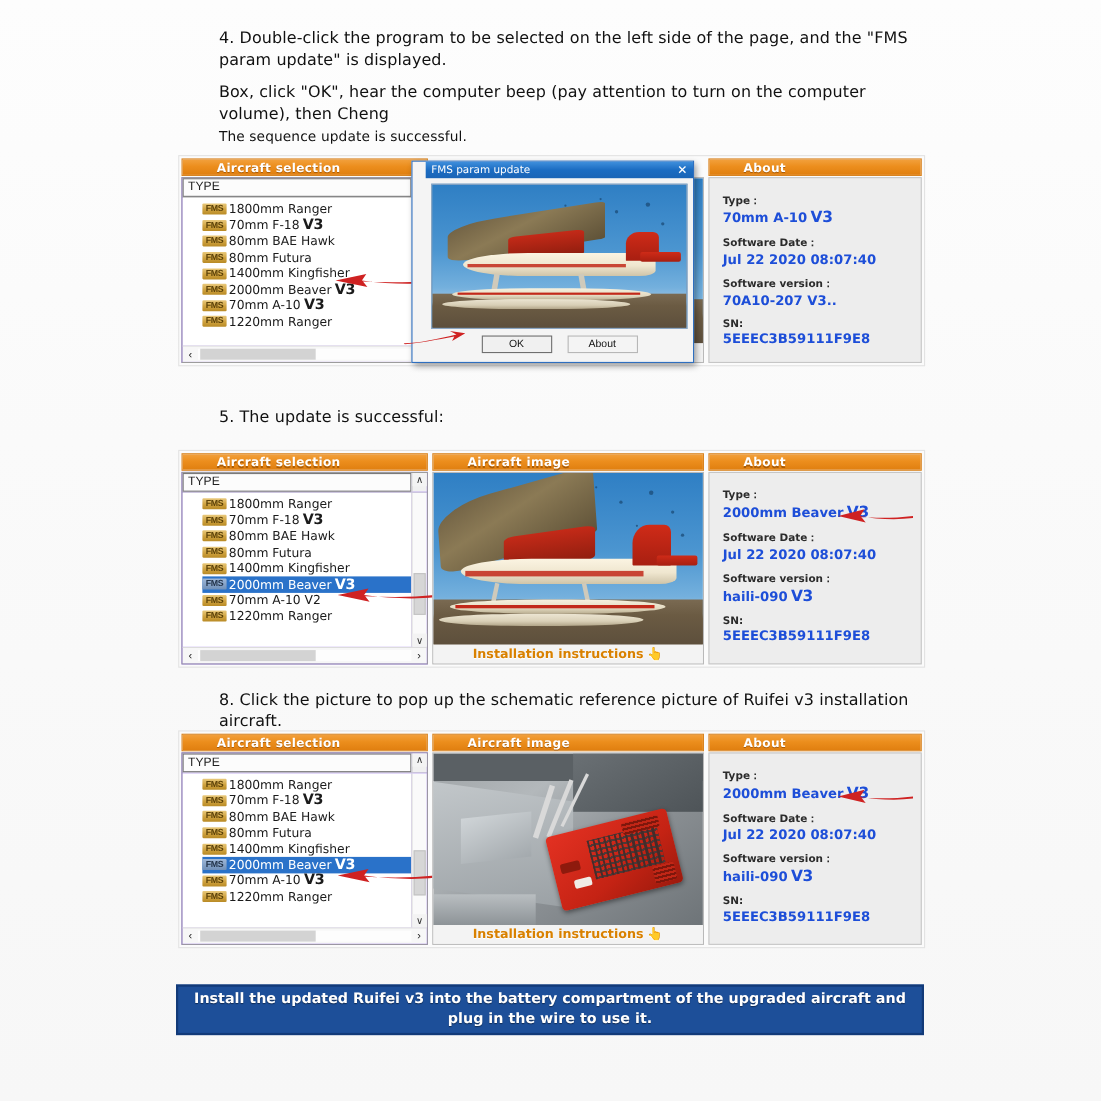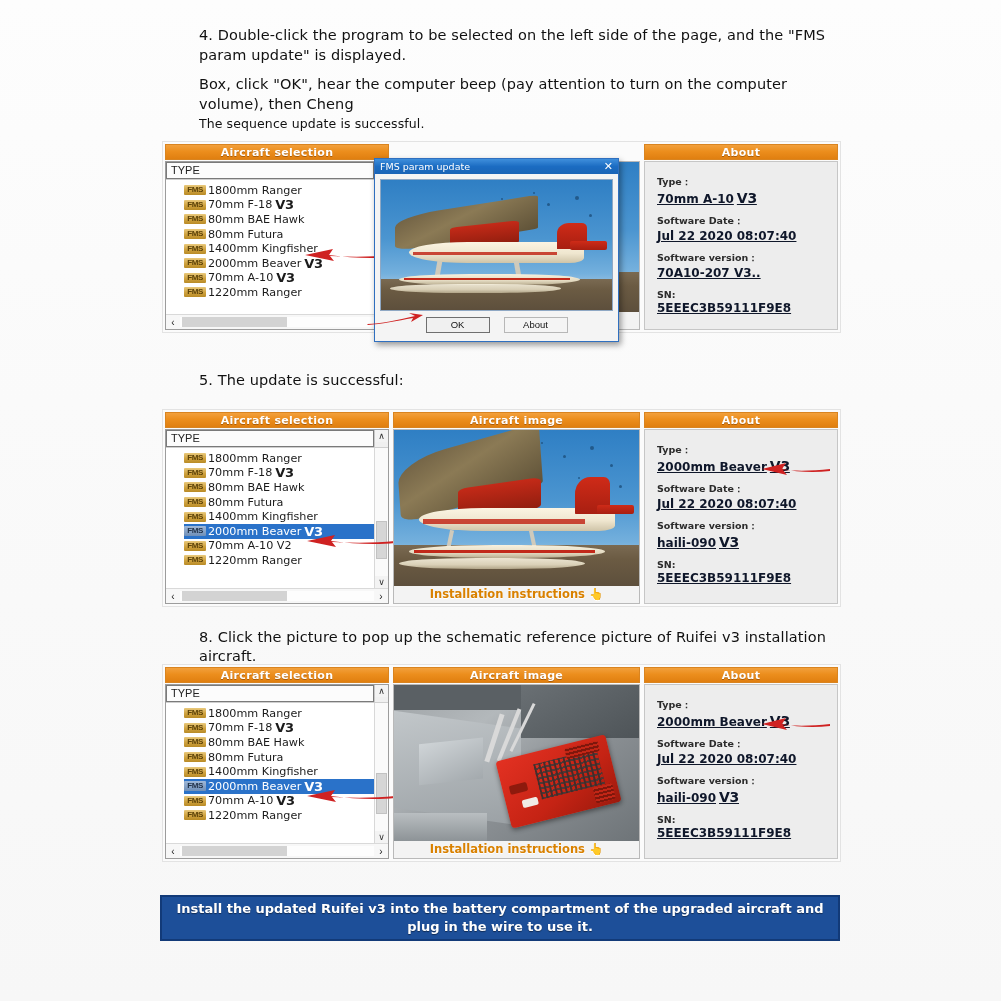--- a/index.html
+++ b/index.html
@@ -46,28 +46,28 @@
   .col-sel  { flex: 0 0 228px; }
   .col-img  { flex: 1 1 auto; }
   .col-about{ flex: 0 0 198px; }
 
   .hdr {
     height: 16px;
     background: linear-gradient(180deg,#f2a03c 0%, #ec8e1d 45%, #e07f10 100%);
     color: #ffffff;
     font-size: 11px;
     font-weight: bold;
-    text-align: center;
     line-height: 16px;
     letter-spacing: .3px;
     text-shadow: 0 1px 0 rgba(120,60,0,.55);
     border: 1px solid #d98420;
     box-sizing: border-box;
     margin: 2px 2px 0 2px;
     font-family: "DejaVu Sans", sans-serif;
+    padding-left: 31px;
   }
 
   
   .sel-body {
     position:absolute; left:2px; right:2px; top:19px; bottom:2px;
     background:#8b5cf6; border:1px solid #9c9c9c; box-sizing:border-box;
     display:flex; flex-direction:column;
   }
   .type-row {
     display:flex; align-items:stretch;
@@ -173,21 +173,21 @@
 
   
   .about-body {
     position:absolute; left:2px; right:2px; top:19px; bottom:2px;
     background:#ededed; border:1px solid #c6c6c6; box-sizing:border-box;
     padding:14px 0 0 12px;
     font-family:"DejaVu Sans", sans-serif;
   }
   .ab-label { font-size:9.5px; font-weight:bold; color:#2b2b2b; margin-top:9px; }
   .ab-label:first-child { margin-top:0; }
-  .ab-value { font-size:12px; font-weight:bold; color:#0f172a; margin-top:1px; white-space:nowrap;text-decoration:underline;}
+  .ab-value { font-size:12px; font-weight:bold; color:#1d4ed8; margin-top:1px; white-space:nowrap;}
   .ab-value .v3 { font-size:14px; }
 
   
   .dialog {
     position:absolute; background:#f4f4f4;
     border:1px solid #2f6fbf;
     box-shadow:2px 3px 6px rgba(0,0,0,.4);
     display:flex; flex-direction:column;
   }
   .dlg-title {
@@ -320,21 +320,21 @@
           <div class="ab-label">Software Date：</div>
           <div class="ab-value">Jul 22 2020 08:07:40</div>
           <div class="ab-label">Software version：</div>
           <div class="ab-value">70A10-207 V3..</div>
           <div class="ab-label">SN:</div>
           <div class="ab-value">5EEEC3B59111F9E8</div>
         </div>
       </div>
     </div>
 
-    <div class="dialog" style="left:211px; top:16px; width:243px; height:182px;">
+    <div class="dialog" style="left:211px; top:4px; width:243px; height:182px;padding-left:12px;">
       <div class="dlg-title">
         <span>FMS  param update</span>
         <span class="dlg-close">✕</span>
       </div>
       <div class="dlg-body">
         <div class="dlg-photo">
           <div class="sky"></div>
           <div class="ground" style="height:24%"></div>
 
           <div class="wing" style="left:6%; top:20%; width:62%; height:26%; transform:skewY(-9deg); border-radius:30% 6% 4% 16%;"></div>

